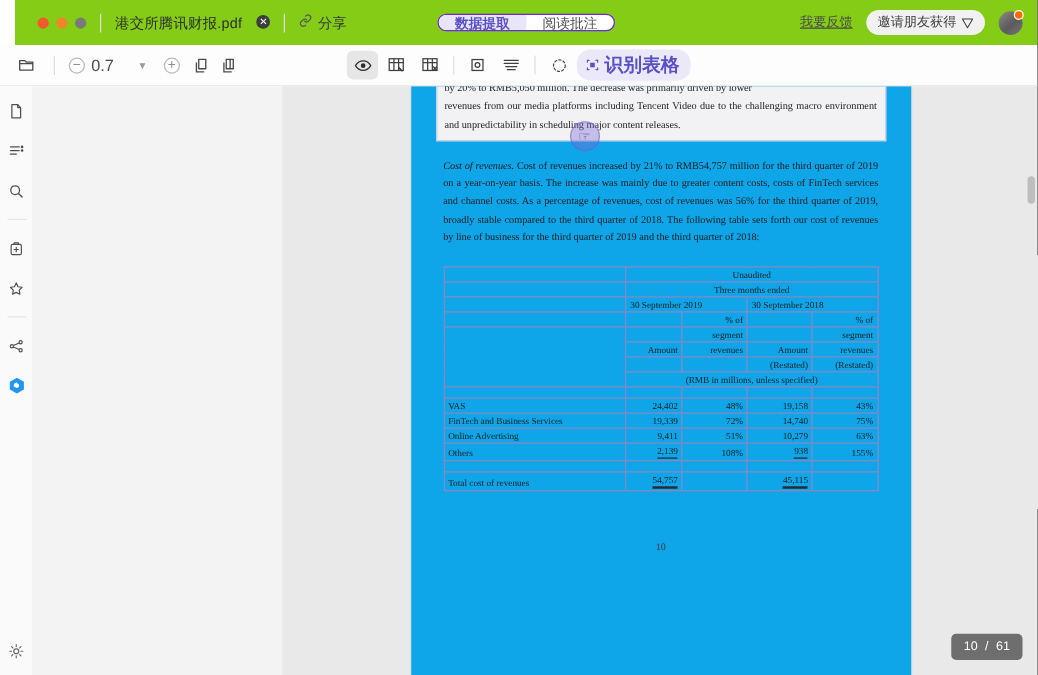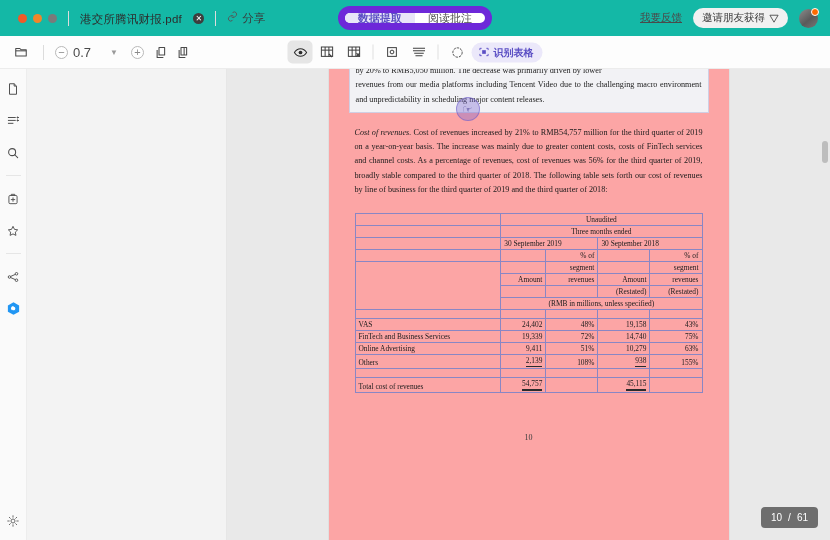--- a/index.html
+++ b/index.html
@@ -12,24 +12,25 @@
   .app {
     position: relative;
     width: 830px; height: 540px;
     background: #ffffff;
     display: flex; flex-direction: column;
   }
 
   
   .titlebar {
     height: 36px; flex: 0 0 36px;
-    background: #14b8a6;
+    background: #84cc16;
     display: flex; align-items: center;
     padding: 0 10px;
     position: relative;
+    margin-left: 12px;
   }
   .traffic { display: flex; align-items: center; gap: 6px; margin-left: 8px; }
   .dot { width: 9px; height: 9px; border-radius: 50%; }
   .dot.red { background: #f05a28; }
   .dot.yellow { background: #f0862a; }
   .dot.green { background: #7a7a7a; }
   .vsep { width: 1px; height: 15px; background: #dcdcdc; margin: 0 11px; }
   .doc-title {
     font-size: 11.5px; color: #2d2d2d; white-space: nowrap;
     letter-spacing: .2px;
@@ -41,22 +42,22 @@
     margin-left: 7px; display: inline-block; vertical-align: middle;
   }
   .share-link {
     display: flex; align-items: flex-start; gap: 4px;
     font-size: 11.5px; color: #3a3a3a; cursor: pointer;
   }
   .tabs-wrap {
     position: absolute; left: 50%; top: 50%;
     transform: translate(-50%, -50%);
     display: flex; align-items: center;
-    border: 7px solid #6d28d9; border-radius: 12px;
-    background: #ffffff; overflow: hidden; height: 24px;
+    border: 1px solid #6d28d9; border-radius: 12px;
+    background: #ffffff; overflow: hidden; height: 14px;
   }
   .tab {
     font-size: 11px; padding: 0 13px; height: 100%;
     display: flex; align-items: center; cursor: pointer;
     color: #4d4d4d; white-space: nowrap;
   }
   .tab.active { background: #e8e5f8; color: #5b4fc4; font-weight: bold; }
   .tb-right {
     margin-left: auto; display: flex; align-items: center; gap: 11px;
     padding-right: 2px;
@@ -121,21 +122,21 @@
     width: 25px; height: 23px; border-radius: 5px;
     display: flex; align-items: center; justify-content: center;
     cursor: pointer; color: #3f3f3f;
   }
   .ct-btn.sel { background: #e6e6e6; }
   .ct-sep { width: 1px; height: 15px; background: #e0e0e0; margin: 0 4px; }
   .recog-btn {
     display: flex; align-items: center; gap: 4px;
     background: #ebe8fa; border-radius: 11px;
     padding: 3px 9px 3px 7px; cursor: pointer;
-    font-size: 10px; color: #5b4fc4; font-weight: bold;
+    font-size: 15px; color: #5b4fc4; font-weight: bold;
     white-space: nowrap;
   }
 
   
   .body { flex: 1; display: flex; min-height: 0; position: relative; }
 
   .rail {
     width: 27px; flex: 0 0 27px;
     background: #fafafa;
     border-right: 1px solid #ededed;
@@ -155,21 +156,21 @@
     background: #f3f3f3;
     border-right: 1px solid #e6e6e6;
   }
 
   .viewer {
     flex: 1; background: #e9e9e9;
     position: relative; overflow: hidden;
     display: flex; justify-content: center;
   }
   .page {
-    width: 400px; background: #fca5a5;
+    width: 400px; background: #0ea5e9;
     margin-top: 0; position: relative;
     padding: 0 0 0 0;
     box-shadow: 0 0 0 1px #e0e0e0;
   }
 
   
   .doc {
     font-family: "Liberation Serif", "DejaVu Serif", serif;
     color: #1b1b1b;
     padding: 0 26px;

